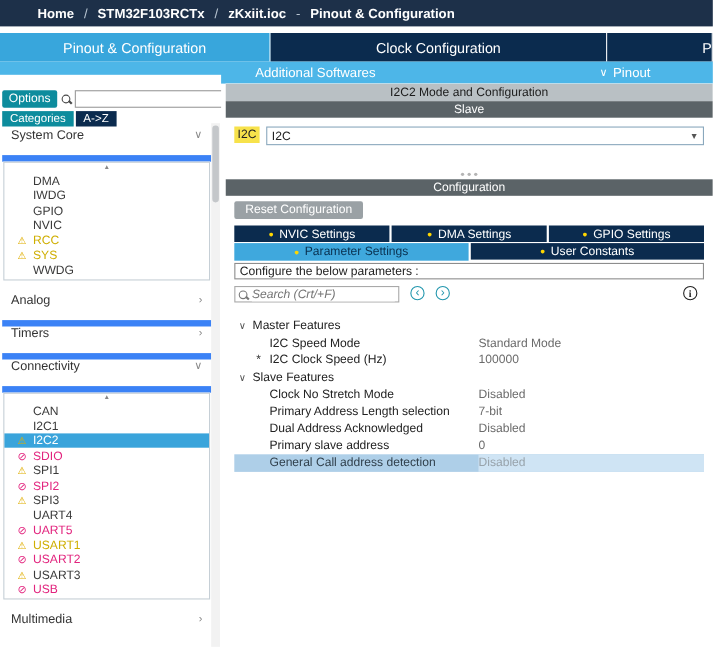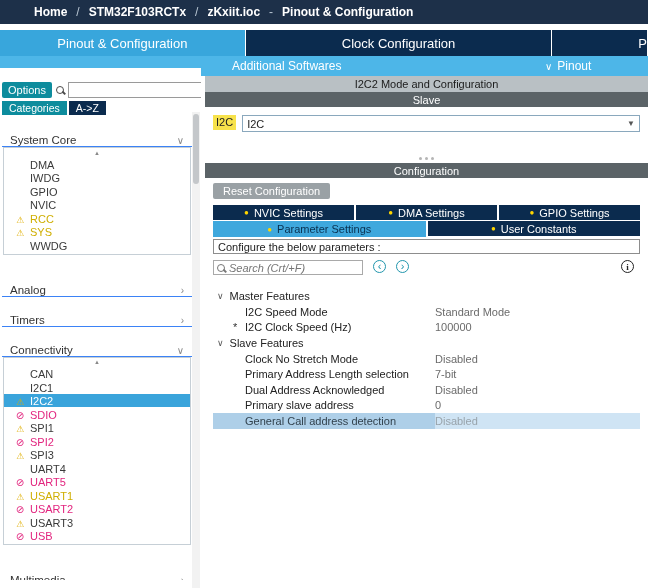--- a/index.html
+++ b/index.html
@@ -40,22 +40,22 @@
   .combo{flex:1;height:16px;border:1px solid #9a9a9a;background:#fff;display:flex;
     align-items:center;padding:0 3px;color:#666}
   .combo input{flex:1;border:none;outline:none;min-width:0;font:inherit}
   .dd{color:#555;font-size:8px}
   .cattabs{display:flex;gap:2px;margin-top:3px;height:14px}
   .cattab{font-size:10.5px;color:#fff;display:flex;align-items:center;justify-content:center;
     padding:0 7px}
   .cattab.cat{background:#0d8c9d}
   .cattab.az{background:#0b2b4e}
   .tree{margin-top:2px;width:190px}
-  .shead{height:30px;display:flex;align-items:flex-end;justify-content:space-between;
-    padding:0 8px;font-size:11.5px;color:#333;border-bottom:1px solid #3b82f6;background:#fff}
+  .shead{height:30px;display:flex;align-items:flex-start;justify-content:space-between;
+    padding:0 8px;font-size:11.5px;color:#333;border-bottom:6px solid #3b82f6;background:#fff}
   .shead .chev{color:#888;font-size:10px}
   .slist{border:1px solid #c6cfd6;margin:0 1px 12px 1px;padding-bottom:2px;background:#fff}
   .uparrow{height:9px;display:flex;align-items:center;justify-content:center;color:#888;font-size:6px}
   .item{height:13.5px;display:flex;align-items:flex-end;font-size:11px;color:#3a3a3a;padding-left:9px}
   .item .ic{width:14px;display:inline-block;text-align:center;flex:none}
   .ic.warn{color:#dfae00;font-size:9px}
   .ic.block{color:#e2247e;font-size:10px}
   .item .lbl{padding-left:3px;white-space:nowrap}
   .item.sel{background:#3aa4db;color:#fff}
   .item.txw{color:#cfae00}

